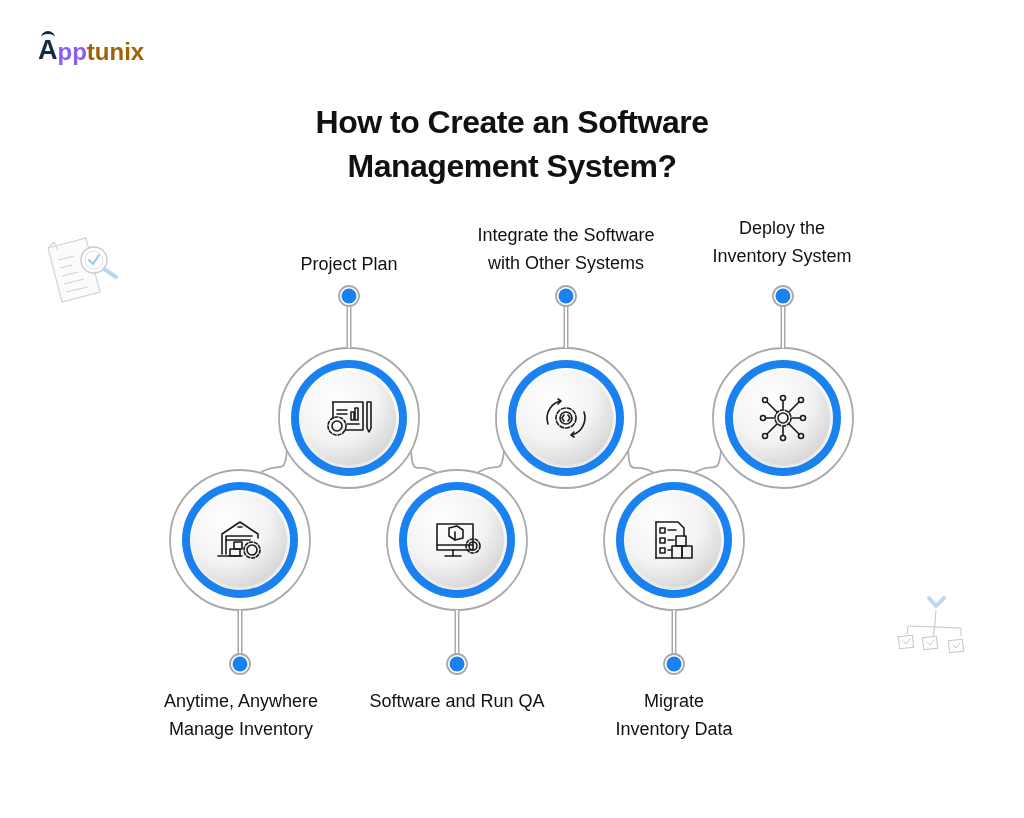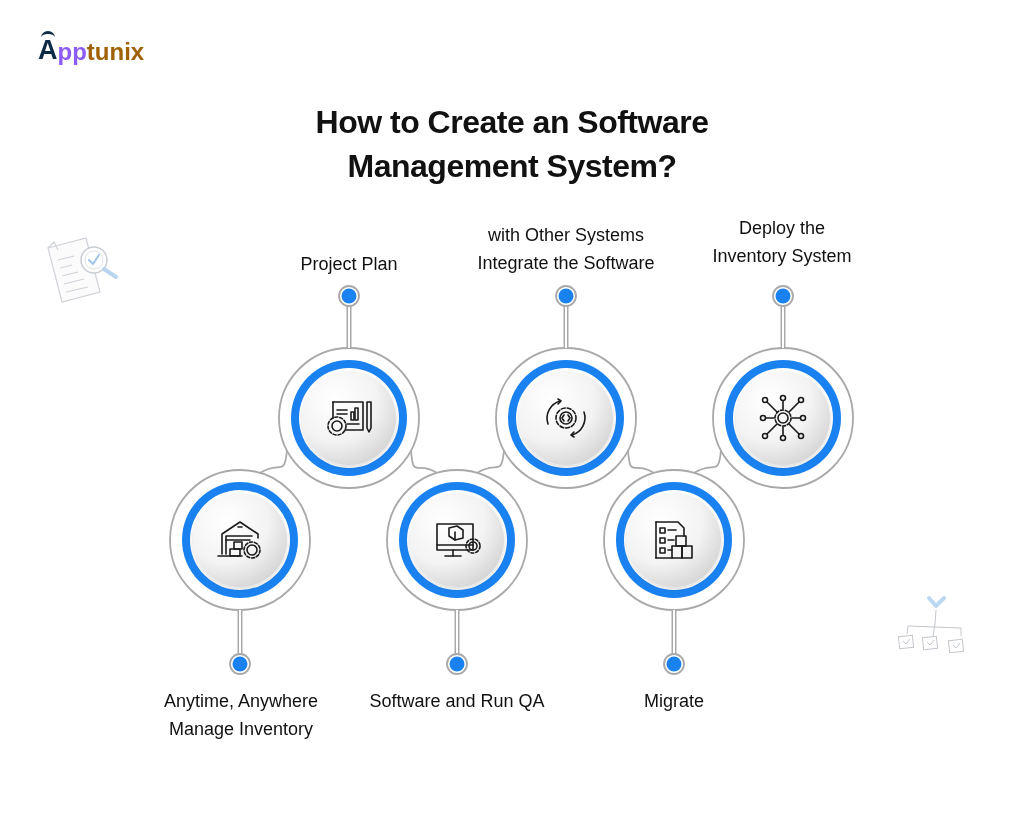--- a/index.html
+++ b/index.html
@@ -236,22 +236,23 @@
   <div>Anytime, Anywhere</div>
   <div>Manage Inventory</div>
 </div>
 <div class="label" style="left:229px; top:250px;">
   <div>Project Plan</div>
 </div>
 <div class="label" style="left:337px; top:687px;">
   <div>Software and Run QA</div>
 </div>
 <div class="label" style="left:446px; top:221px;">
+  <div>Integrate the Software</div>
   <div>with Other Systems</div>
-  <div>Integrate the Software</div>
 </div>
 <div class="label" style="left:554px; top:687px;">
   <div>Migrate</div>
+  <div>Inventory Data</div>
 </div>
 <div class="label" style="left:662px; top:214px;">
   <div>Deploy the</div>
   <div>Inventory System</div>
 </div>
 
 </body></html>

